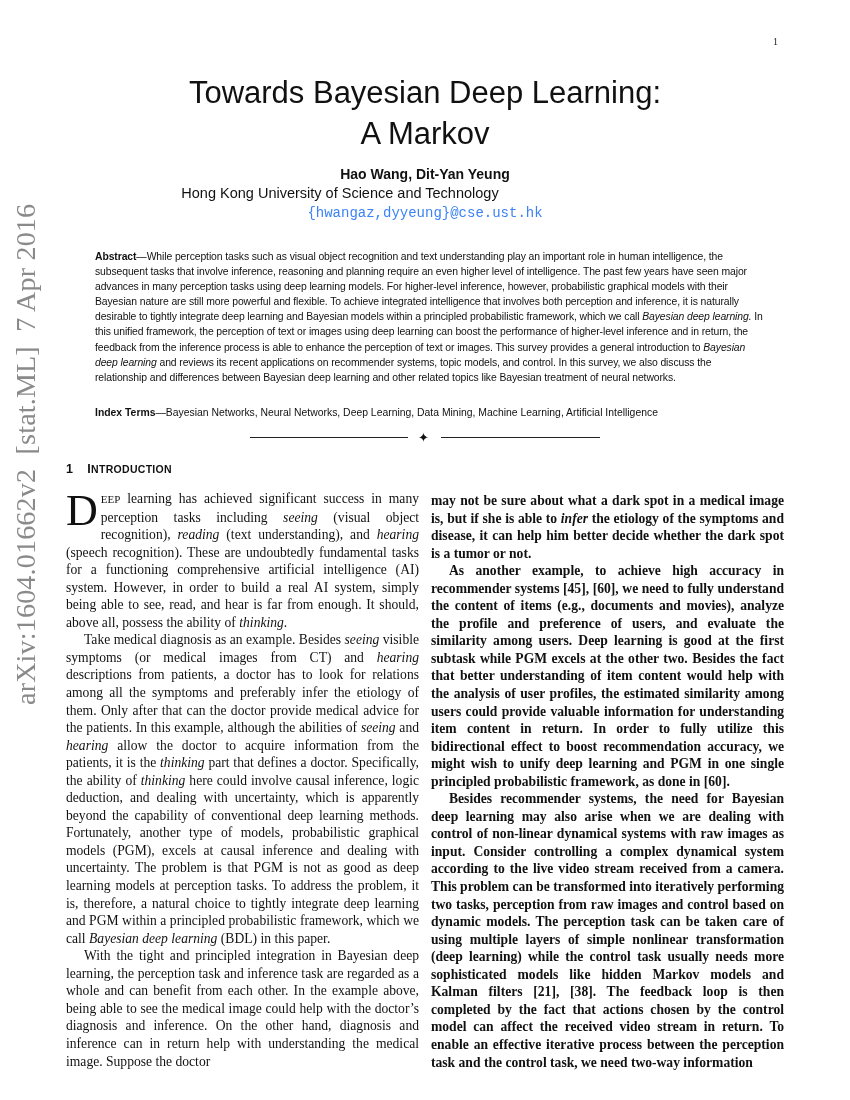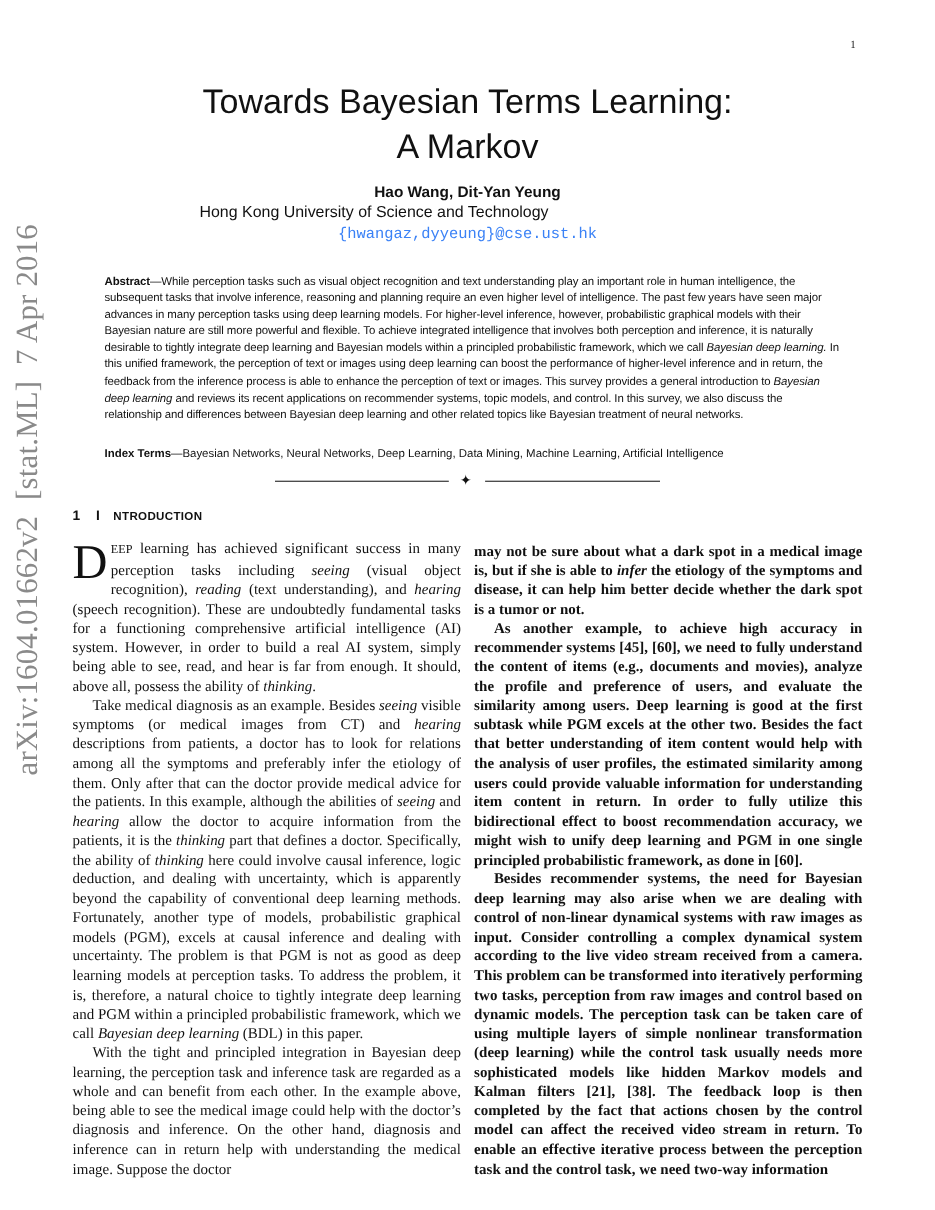--- a/index.html
+++ b/index.html
@@ -23,40 +23,40 @@
   .index { position: absolute; left: 95px; width: 670px; top: 407px;
     font: 10.4px "Liberation Sans", sans-serif; }
   .divider { position: absolute; top: 430px; left: 250px; width: 350px; height: 16px; }
   .divider .line { position: absolute; top: 7px; height: 1px; background: #222; }
   .divider .l1 { left: 0; width: 158px; }
   .divider .l2 { left: 191px; width: 159px; }
   .divider .diamond { position: absolute; left: 168px; top: 0px; font: 13px "DejaVu Sans", sans-serif; }
   .section-heading { position: absolute; left: 66px; top: 462px;
     font: bold 12.5px "Liberation Sans", sans-serif; letter-spacing: 0.3px; }
   .section-heading .num { margin-right: 14px; }
-  .section-heading .sc { font-size: 10.5px; margin-left: 12px; }
+  .section-heading .sc { font-size: 10.5px; }
   .column { position: absolute; top: 490px; width: 353px;
     font: 13.6px/17.55px "Liberation Serif", serif; text-align: justify; color: #111; }
   .col-left { left: 66px; }
   .col-right { left: 431px; top: 492px; font-weight: bold; }
   .column p { margin: 0; text-indent: 18px; }
   .column p.noindent { text-indent: 0; }
   .dropcap { float: left; font: 44px/36px "Liberation Serif", serif; margin: 3px 3px 0 0; }
   .sc-small { font-size: 11px; }
   i { font-style: italic; }
 </style>
 </head>
 <body>
 
 <div class="page-number">1</div>
 
 <div class="arxiv-stamp">arXiv:1604.01662v2  [stat.ML]  7 Apr 2016</div>
 
 <div class="title">
-  <div>Towards Bayesian Terms Learning:</div>
+  <div>Towards Bayesian Deep Learning:</div>
   <div>A Markov</div>
 </div>
 
 <div class="authors">Hao Wang, Dit-Yan Yeung</div>
 <div class="affil">Hong Kong University of Science and Technology</div>
 <div class="email">{hwangaz,dyyeung}@cse.ust.hk</div>
 
 <div class="abstract"><b>Abstract</b><span>—While perception tasks such as visual object recognition and text understanding play an important role in human intelligence, the subsequent tasks that involve inference, reasoning and planning require an even higher level of intelligence. The past few years have seen major advances in many perception tasks using deep learning models. For higher-level inference, however, probabilistic graphical models with their Bayesian nature are still more powerful and flexible. To achieve integrated intelligence that involves both perception and inference, it is naturally desirable to tightly integrate deep learning and Bayesian models within a principled probabilistic framework, which we call </span><i>Bayesian deep learning.</i><span> In this unified framework, the perception of text or images using deep learning can boost the performance of higher-level inference and in return, the feedback from the inference process is able to enhance the perception of text or images. This survey provides a general introduction to </span><i>Bayesian deep learning</i><span> and reviews its recent applications on recommender systems, topic models, and control. In this survey, we also discuss the relationship and differences between Bayesian deep learning and other related topics like Bayesian treatment of neural networks.</span></div>
 
 <div class="index"><b>Index Terms</b><span>—Bayesian Networks, Neural Networks, Deep Learning, Data Mining, Machine Learning, Artificial Intelligence</span></div>

